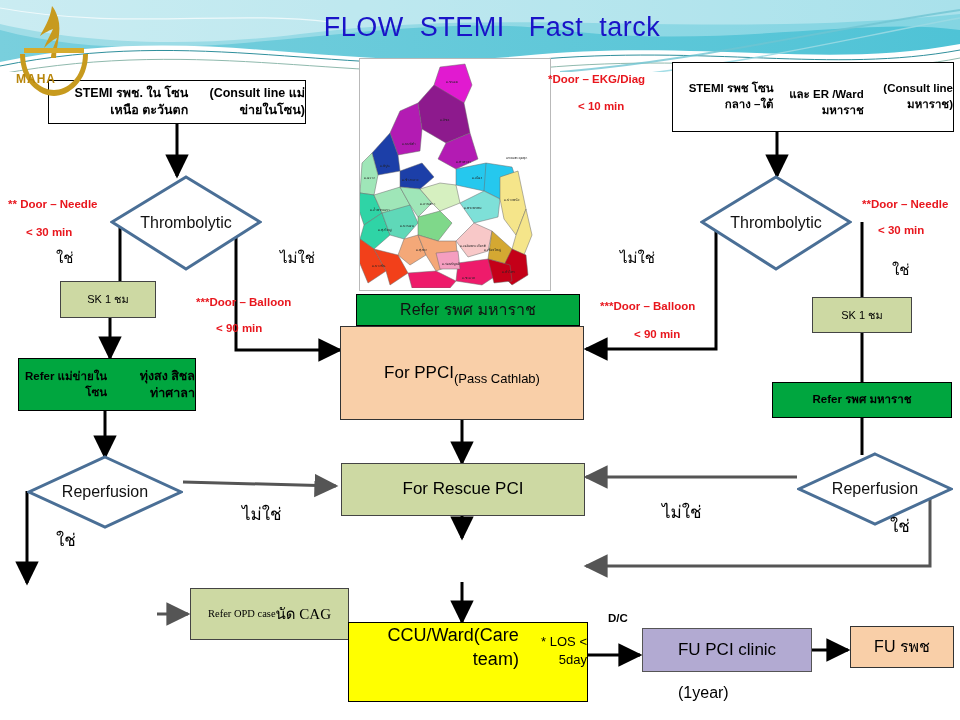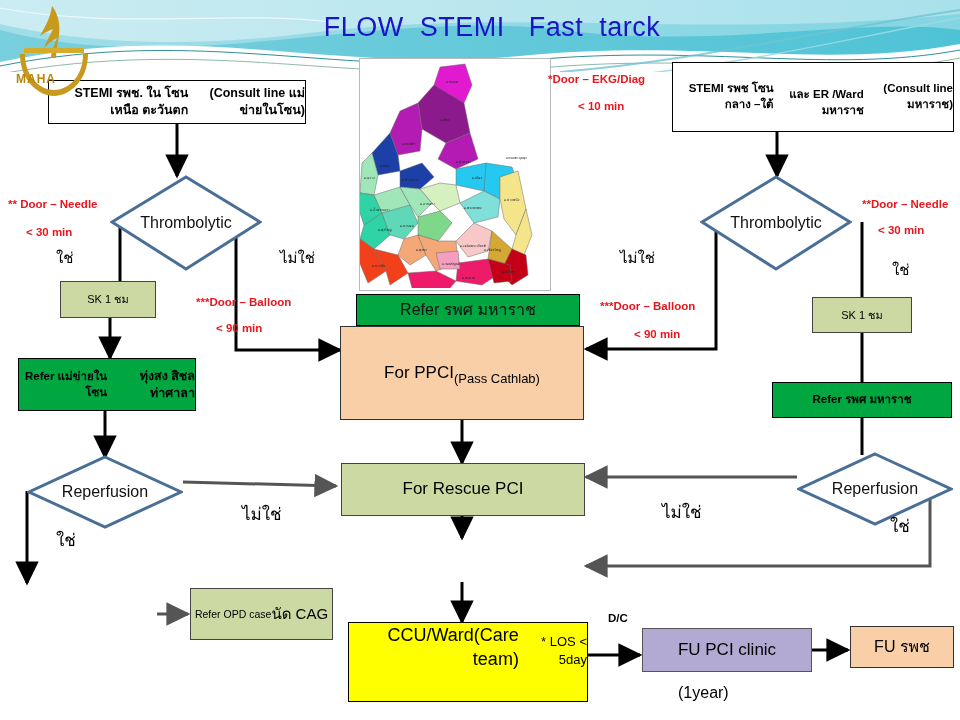--- a/index.html
+++ b/index.html
@@ -237,21 +237,21 @@
     <svg width="156" height="74">
         <polygon points="78,2 154,37 78,72 2,37" fill="#fff" stroke="#4a6f96" stroke-width="3"></polygon>
       </svg>
     <div class="dlabel">Reperfusion</div>
   </div>
 
   <div class="lbl thai" style="left:242px;top:500px;font-size:17px;">ไม่ใช่</div>
   <div class="lbl thai" style="left:56px;top:526px;font-size:17px;">ใช่</div>
 
 
-  <div class="node sage" style="left:190px;top:588px;width:143px;height:52px;">
+  <div class="node sage" style="left:190px;top:588px;width:159px;height:52px;font-family:Liberation Serif, serif;">
     <div style="font-size:10.5px;">Refer  OPD case</div>
     <div style="font-size:15px;">นัด CAG</div>
   </div>
 
   <div class="node boxw" style="left:672px;top:62px;width:282px;height:70px;">
     <div style="font-size:11.5px;font-weight:bold;">STEMI   รพช  โซนกลาง –ใต้</div>
     <div style="font-size:11.5px;font-weight:bold;margin-top:12px;">และ  ER /Ward  มหาราช</div>
     <div style="font-size:11.5px;font-weight:bold;">(Consult  line มหาราช)</div>
   </div>
 

